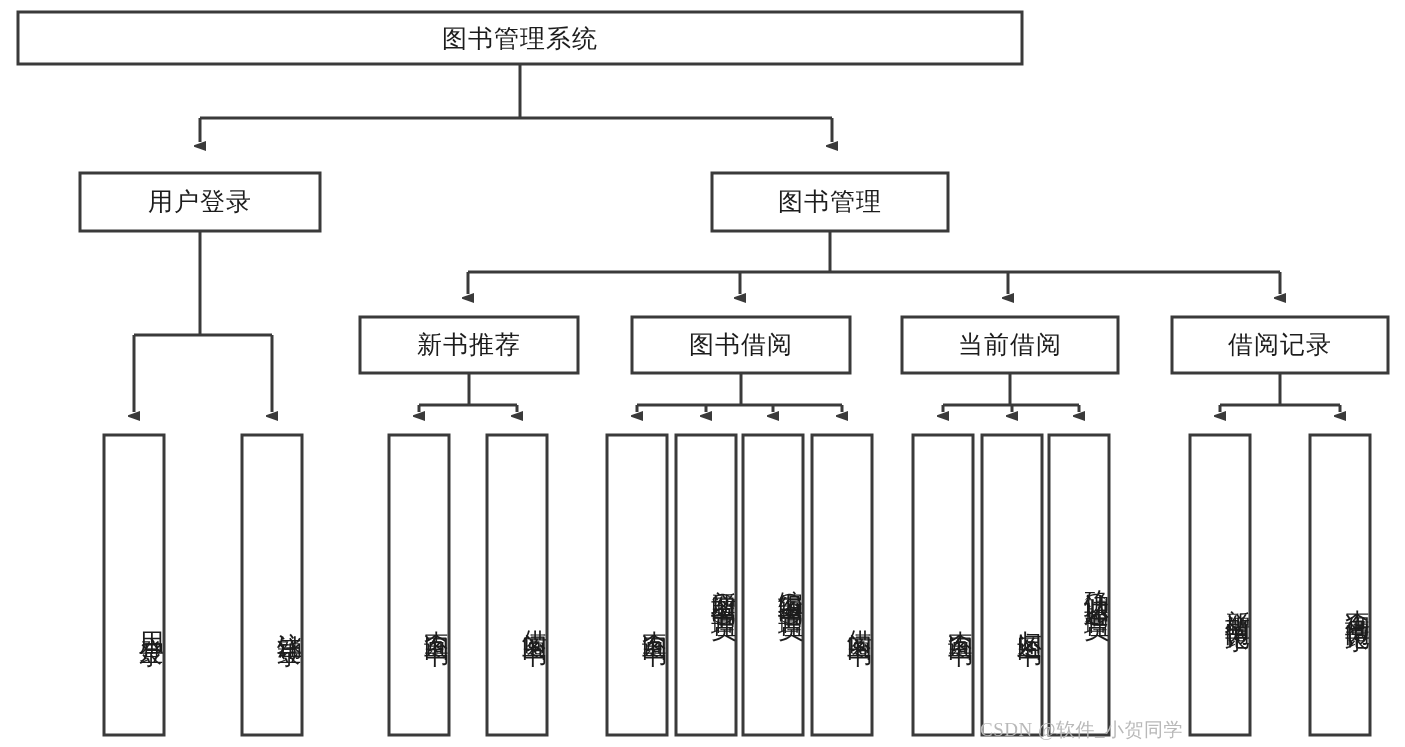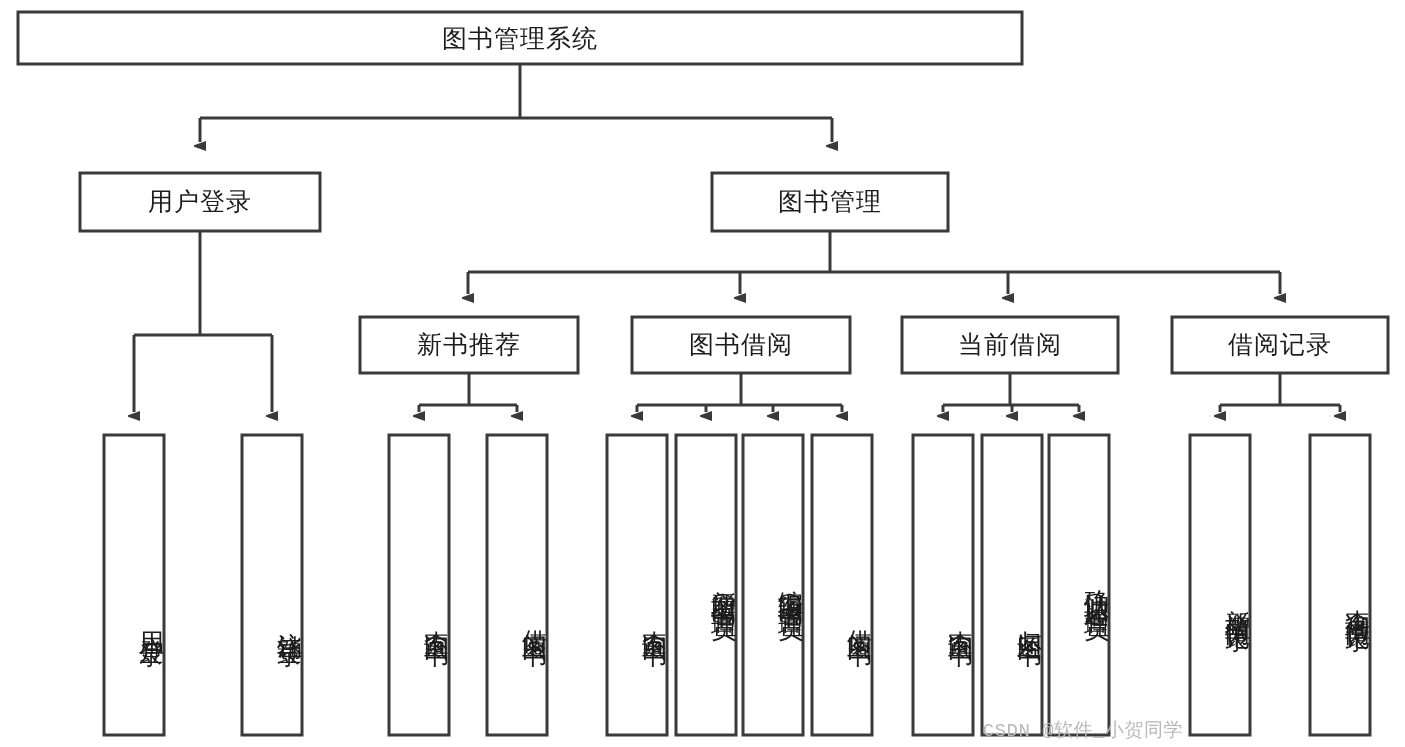--- a/index.html
+++ b/index.html
@@ -56,21 +56,21 @@
     white-space: nowrap;
     display: flex;
     align-items: flex-start;
     justify-content: center;
     pointer-events: none;
   }
   .watermark {
     position: absolute;
     right: 10px;
     bottom: 4px;
-    font-family: Liberation Mono, monospace;
+    font-family: Liberation Serif, serif;
     font-size: 19px;
     color: #b9b9b9;
     letter-spacing: 0.5px;
     white-space: nowrap;
   }
 </style>
 </head>
 <body>
 
 <div id="diagram-root">

